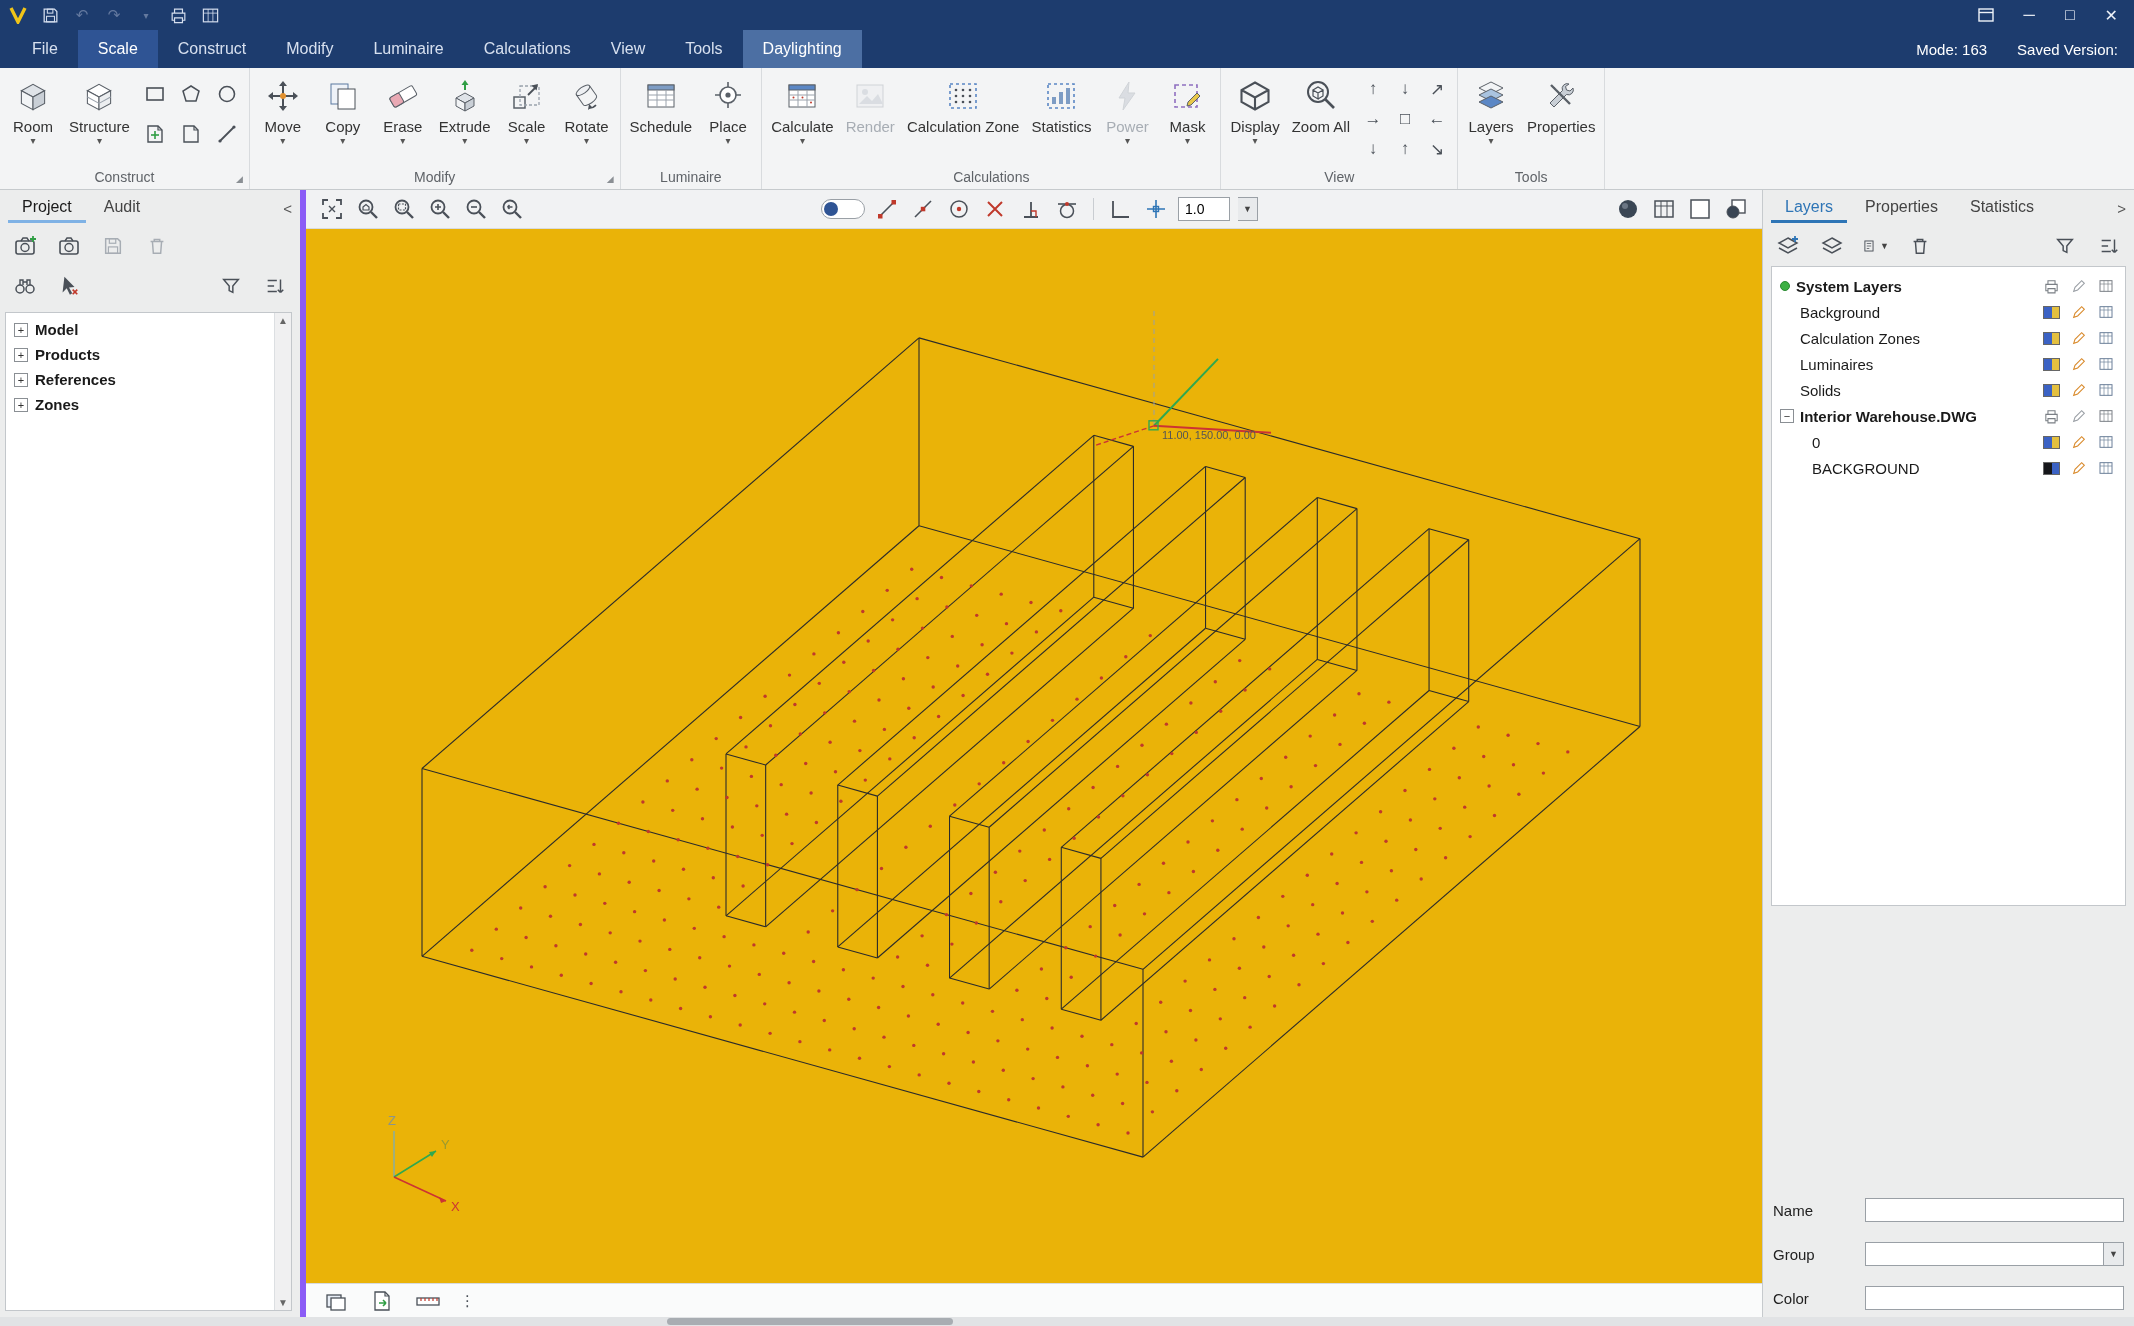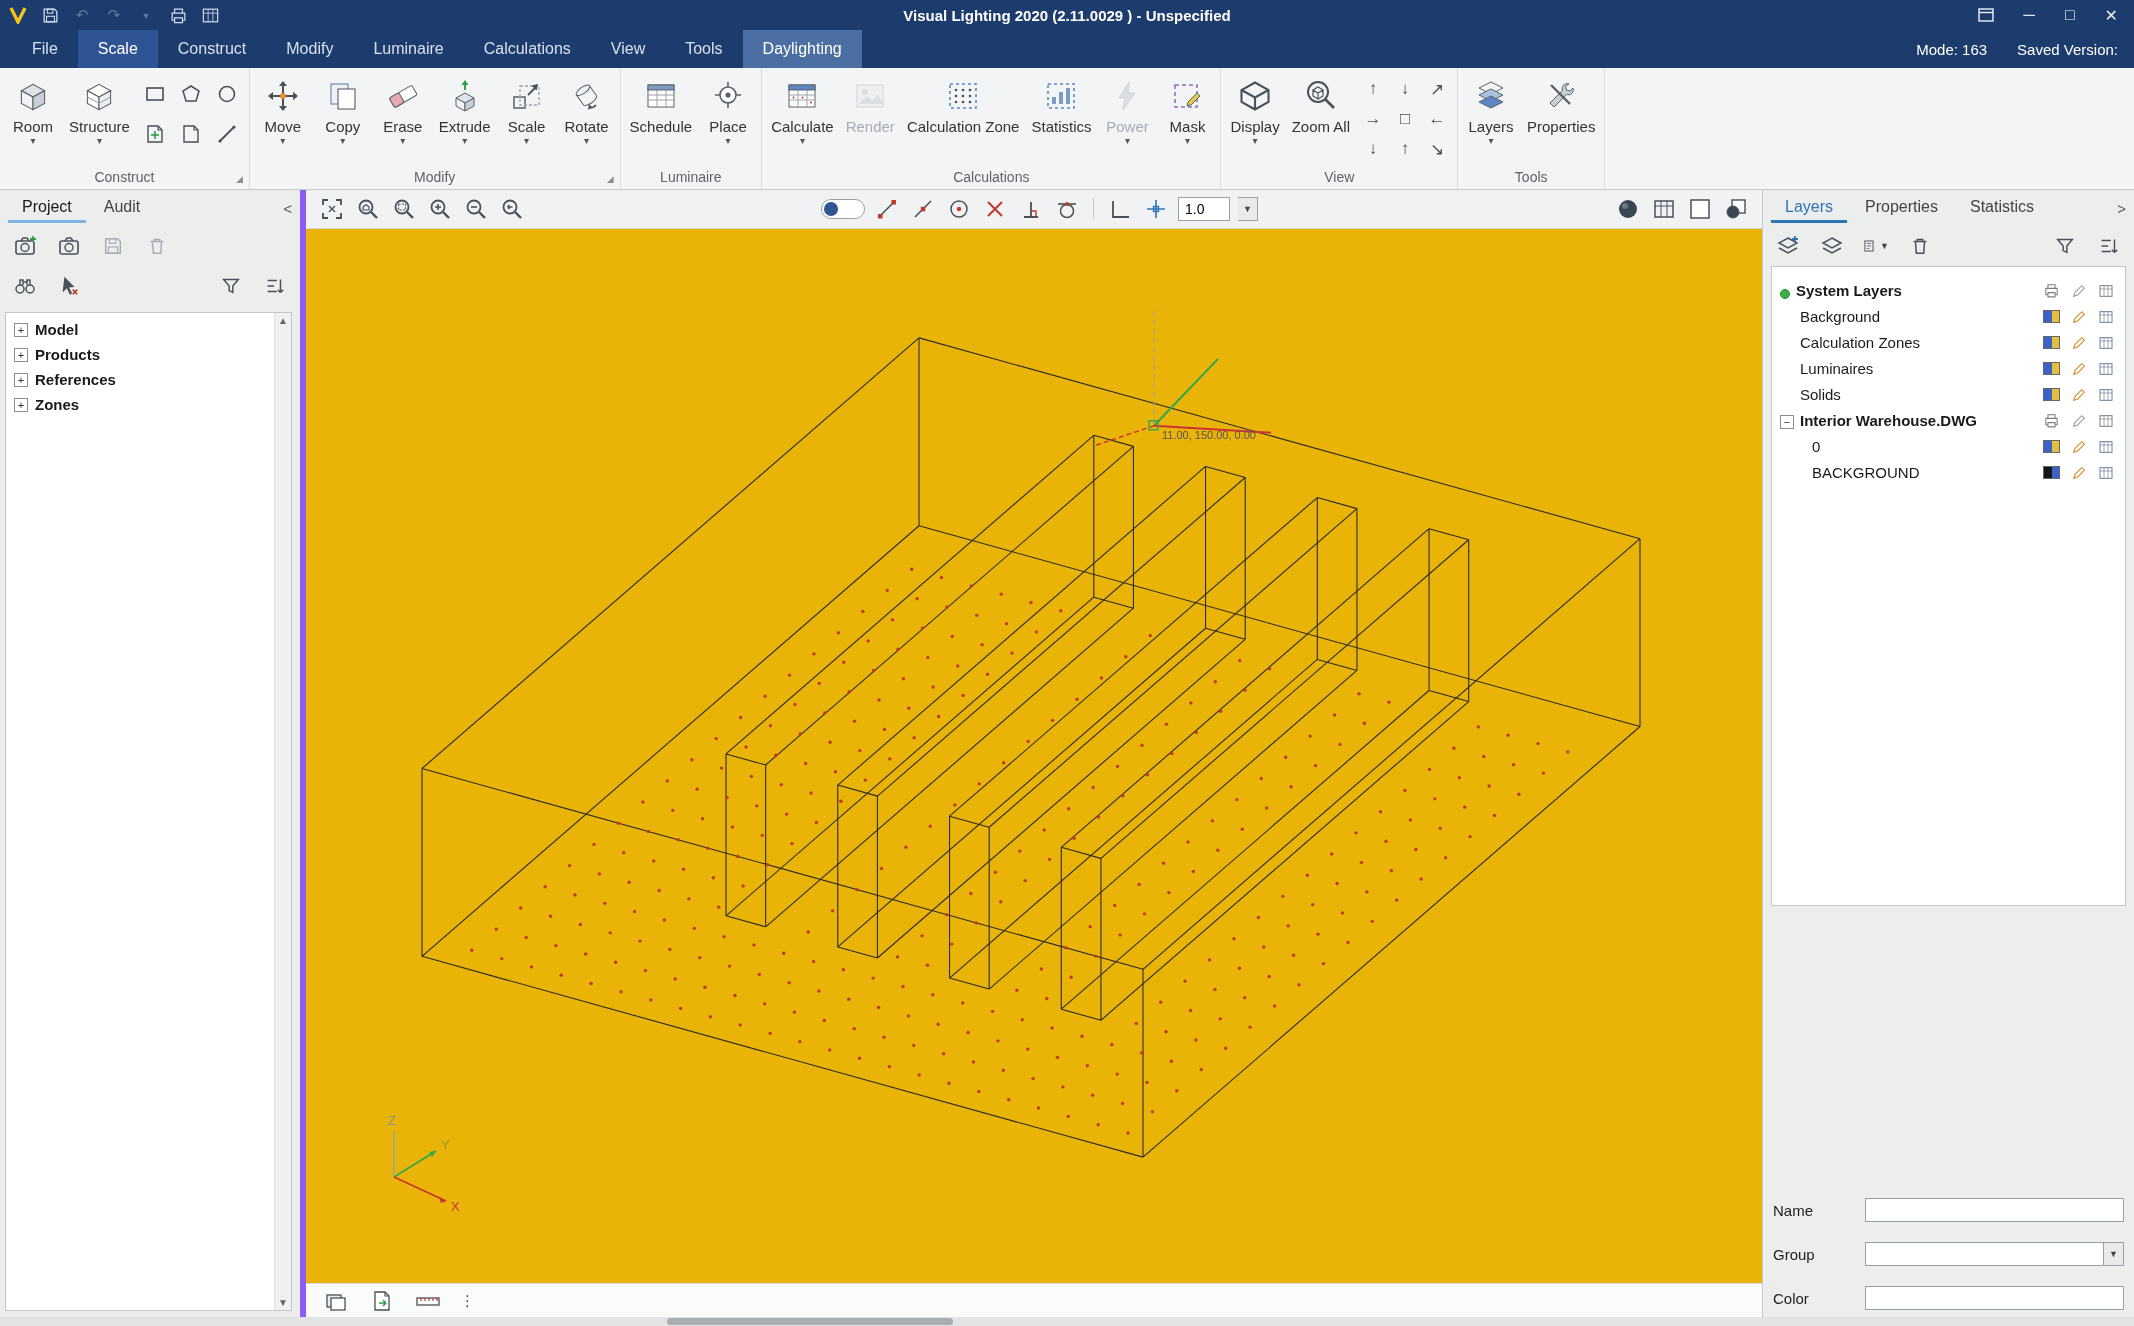--- a/index.html
+++ b/index.html
@@ -71,21 +71,21 @@
   .sep{width:1px;height:22px;background:#c9cdd1;margin:0 4px}
   .angle-input{width:52px;height:24px;border:1px solid #9aa0a6;background:#fff;font-size:14px;padding:0 6px;font-family:"Liberation Sans",sans-serif}
   .dd-btn{width:20px;height:24px;border:1px solid #9aa0a6;border-left:none;background:#e8eaec;display:flex;align-items:center;justify-content:center;font-size:9px;color:#444}
   .canvas{flex:1;background:#eab308;position:relative;border-top:1px solid #d8dbde;overflow:hidden}
   .coord-readout{position:absolute;left:856px;top:200px;font-size:11px;color:#555;white-space:nowrap}
   .canvas-footer{height:34px;background:#fafbfb;border-top:1px solid #d8dbde;display:flex;align-items:center;gap:18px;padding:0 16px;flex:0 0 auto;color:#4a5058}
 
   
   .right-panel{width:372px;background:#eceded;border-left:1px solid #c6cacd;display:flex;flex-direction:column;position:relative}
   .rtree{background:#fff;border:1px solid #c3c7cb;margin:0 8px;flex:0 0 auto;height:640px;padding:6px 2px;overflow:hidden}
-  .lrow{height:26px;display:flex;align-items:flex-end;gap:6px;padding:0 6px}
+  .lrow{height:26px;display:flex;align-items:center;gap:6px;padding:0 6px}
   .lrow .lname{font-size:15px;color:#1a1a1a;flex:1;white-space:nowrap;overflow:hidden}
   .lrow.hdr .lname{font-weight:700}
   .lrow .ind1{width:14px;flex:0 0 auto}
   .lrow .ind2{width:26px;flex:0 0 auto}
   .greendot{width:10px;height:10px;border-radius:50%;background:#3cb043;border:1px solid #2a8a32;flex:0 0 auto}
   .rowicons{display:flex;gap:8px;align-items:center;flex:0 0 auto;padding-right:2px}
   .rowicons .ri{width:19px;height:17px;display:flex;align-items:center;justify-content:center}
   .swatch{width:17px;height:13px;border:1px solid #666;display:flex}
   .swatch i{flex:1}
   .layer-form{position:absolute;left:0;right:0;bottom:6px;display:flex;flex-direction:column;gap:18px;padding:0 10px}
@@ -177,21 +177,20 @@
           <svg class="ic" width="19" height="19" viewBox="0 0 24 24">
             <use href="#sym-printer"></use>
           </svg>
         </span>
       <span class="qicon">
           <svg class="ic" width="19" height="19" viewBox="0 0 24 24">
             <use href="#sym-table"></use>
           </svg>
         </span>
     </div>
-    <div class="tb-title">Visual Lighting 2020 (2.11.0029 ) - Unspecified</div>
     <div class="win-controls">
       <span>
           <svg class="ic" width="16" height="14" viewBox="0 0 16 14">
             <rect x="1" y="1" width="14" height="12" fill="none" stroke="#eef2f8" stroke-width="1.4"></rect>
             <line x1="1" y1="4.5" x2="15" y2="4.5" stroke="#eef2f8" stroke-width="1.4"></line>
           </svg>
         </span>
       <span>─</span>
       <span>□</span>
       <span>✕</span>

